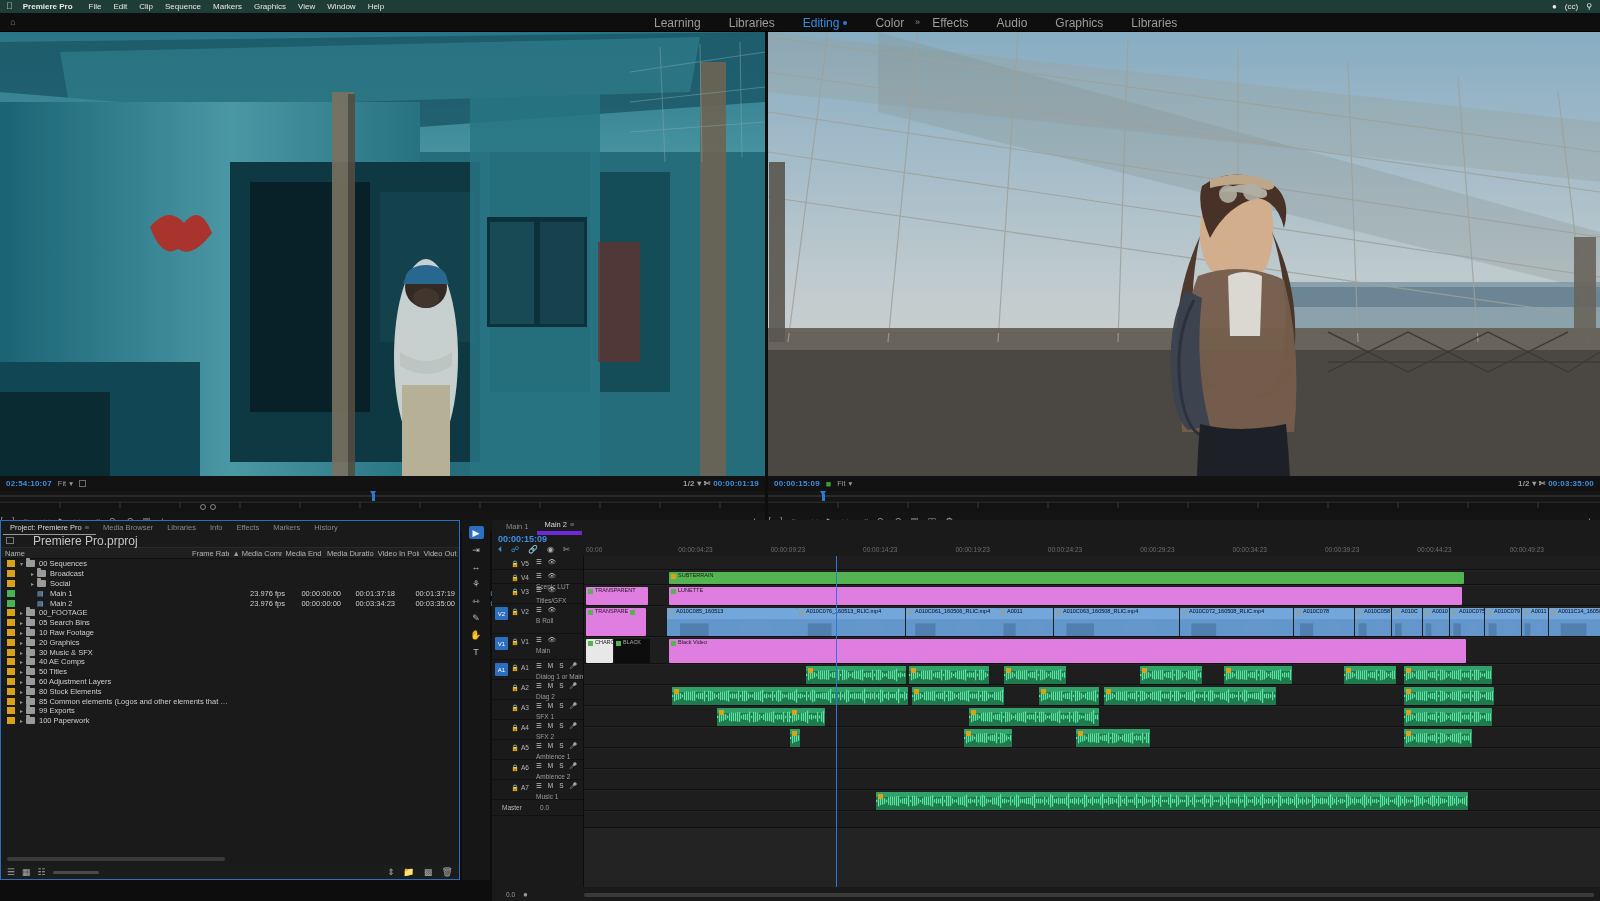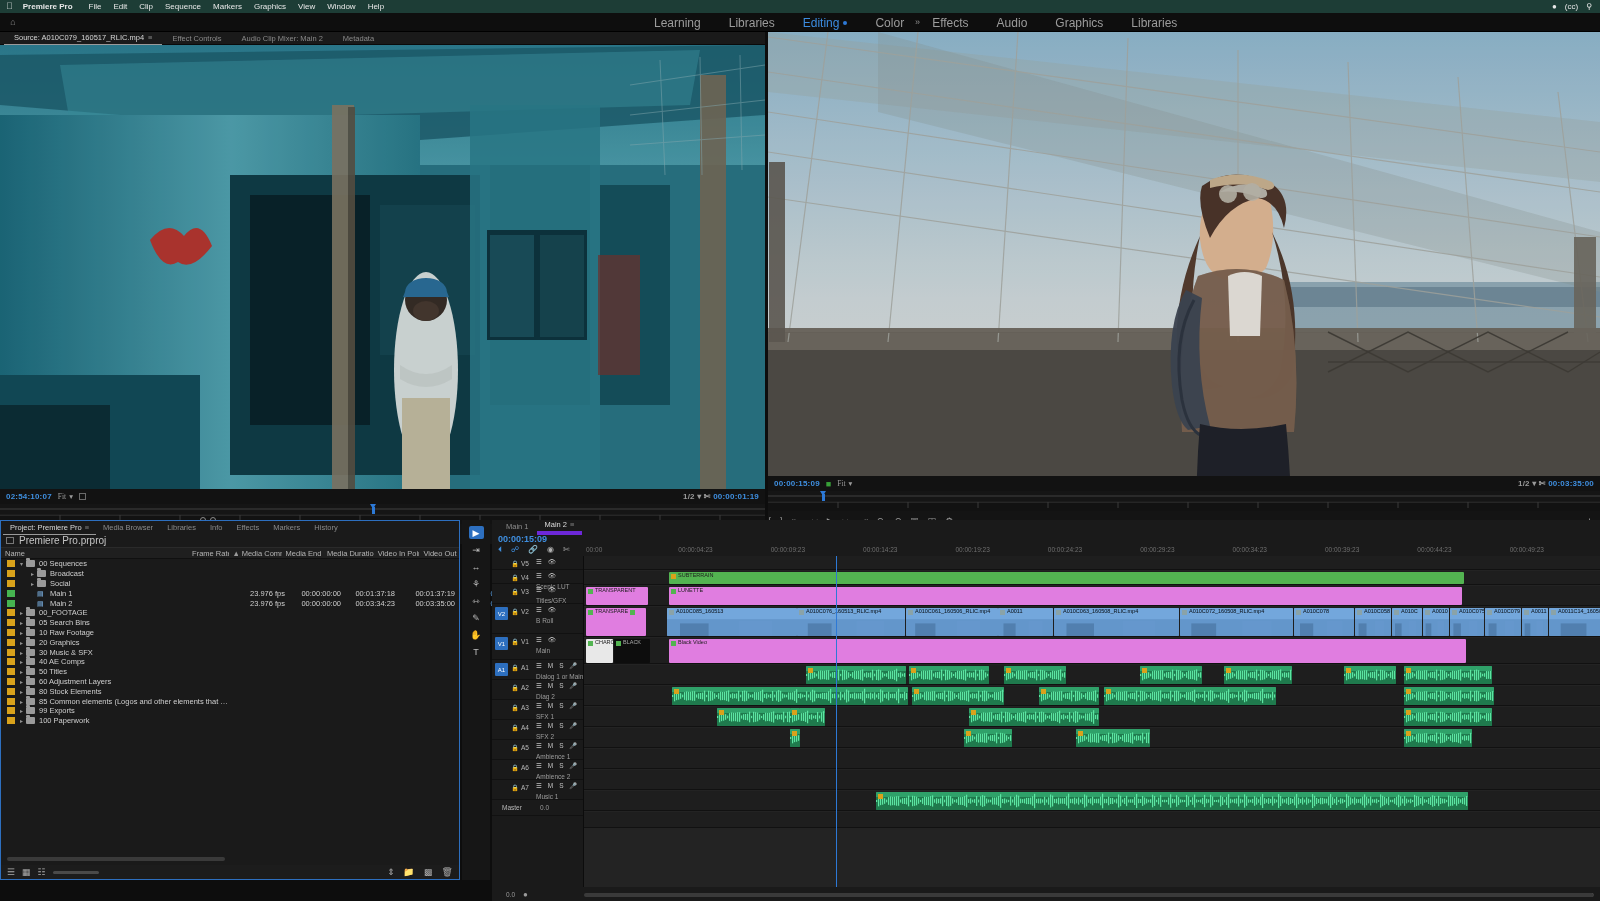--- a/index.html
+++ b/index.html
@@ -41,43 +41,43 @@
   .panel-tabs .t .x { opacity:.55; margin-left:4px; }
 
   .source { position:absolute; left:0; top:0; width:765px; height:488px; background:#000; }
   .program{ position:absolute; left:768px; top:0; width:832px; height:488px; background:#000; }
 
   .vidwrap { position:relative; width:100%; background:#000; overflow:hidden; }
   .mon-foot { background:#121212; }
   .mon-tcrow { height:15px; display:flex; align-items:center; padding:0 6px; gap:6px; font-size:7.5px;}
   .tc { color:#3f8fe0; font-weight:bold; font-size:8px; letter-spacing:.2px;}
   .tc.right { margin-left:auto; color:#3f8fe0;}
-  .fitsel { color:#9a9a9a; display:flex; align-items:center; gap:3px;font-family:Liberation Serif, serif; }
+  .fitsel { color:#9a9a9a; display:flex; align-items:center; gap:3px; }
   .sq { width:7px;height:7px;border:1px solid #6a6a6a;}
   .mon-scrub { height:10px; position:relative; background:#151515;}
   .mon-scrub .bar { position:absolute; left:0; right:0; top:4px; height:2px; background:#2a2a2a;}
   .mon-scrub .ph { position:absolute; top:0; width:7px; height:10px; }
   .mon-scrub .ph:before{content:"";position:absolute;left:2px;top:3px;width:3px;height:7px;background:#2d79d6;}
   .mon-scrub .ph:after{content:"";position:absolute;left:0;top:0;border-left:3.5px solid transparent;
         border-right:3.5px solid transparent;border-top:5px solid #2d79d6;}
   .mon-ticks{height:10px;position:relative;background:#121212;border-top:1px solid #1c1c1c;}
   .mon-btns { height:20px; display:flex; align-items:center; justify-content:center; gap:9px;
               background:#141414; color:#b6b6b6; font-size:9px;}
   .mon-btns .ic { opacity:.82; }
   .mon-btns .plus{ margin-left:auto; padding-right:8px;}
 
   
   .lower { position:absolute; top:520px; left:0; width:1600px; height:381px; }
   .project { position:absolute; left:0; top:0; width:460px; height:360px;
              background:#1a1a1a; border:1px solid #2d6fbf;}
   .ptabs { height:13px; display:flex; align-items:center; background:#1a1a1a; padding-left:2px;}
   .ptabs .t { font-size:7.5px; color:#8a8a8a; padding:0 7px;line-height:13px;}
   .ptabs .t.active { color:#d8d8d8; border-bottom:1px solid #9a9a9a;}
-  .pname { height:13px; display:flex; align-items:center; gap:5px; padding-left:5px;
-           font-size:10px; color:#c5c5c5;}
+  .pname { height:13px; display:flex; align-items:center; gap:19px; padding-left:5px;
+           font-size:12px; color:#c5c5c5;}
   .pname .ico { width:8px;height:7px;border:1px solid #777; display:inline-block;}
   .psearch { height:14px; display:flex; align-items:center; padding:0 4px; gap:4px; position:relative;}
   .psearch input { width:180px; height:10px; background:#2b2b2b; border:1px solid #111;
       color:#ccc; font-size:7.5px; padding-left:12px; font-family:inherit;}
   .psearch .mag { position:absolute; left:8px; top:3px; color:#9a9a9a; font-size:7px;}
   .psearch .binico { width:9px;height:8px;border:1px solid #777;}
   .psearch .items { margin-left:auto; font-size:7.5px; color:#a5a5a5; padding-right:6px;}
 
   .ptablehead { height:12px; display:flex; align-items:center; background:#1f1f1f;
                 border-top:1px solid #2a2a2a;border-bottom:1px solid #101010; font-size:7.5px; color:#b5b5b5;}
@@ -182,26 +182,20 @@
       <span class="w">Audio</span>
       <span class="w">Graphics</span>
       <span class="w">Libraries</span>
     </div>
     <span class="chev">»</span>
   </div>
 
   <div class="monitors">
 
     <div class="source">
-      <div class="panel-tabs">
-        <span class="t active"><span>Source: A010C079_160517_RLIC.mp4</span><span class="x">≡</span></span>
-        <span class="t">Effect Controls</span>
-        <span class="t">Audio Clip Mixer: Main 2</span>
-        <span class="t">Metadata</span>
-      </div>
       <div class="vidwrap" style="height:444px;">
         <svg width="765" height="444" viewBox="0 0 765 444" preserveAspectRatio="none">
           <defs>
             <linearGradient id="sky" x1="0" y1="0" x2="0" y2="1">
               <stop offset="0%" stop-color="#2e7f93"></stop>
                 <stop offset="100%" stop-color="#4fa0ae"></stop>
             </linearGradient>
             <linearGradient id="wall" x1="0" y1="0" x2="1" y2="0">
               <stop offset="0%" stop-color="#1d6b7d"></stop>
                 <stop offset="55%" stop-color="#55a6b4"></stop>

